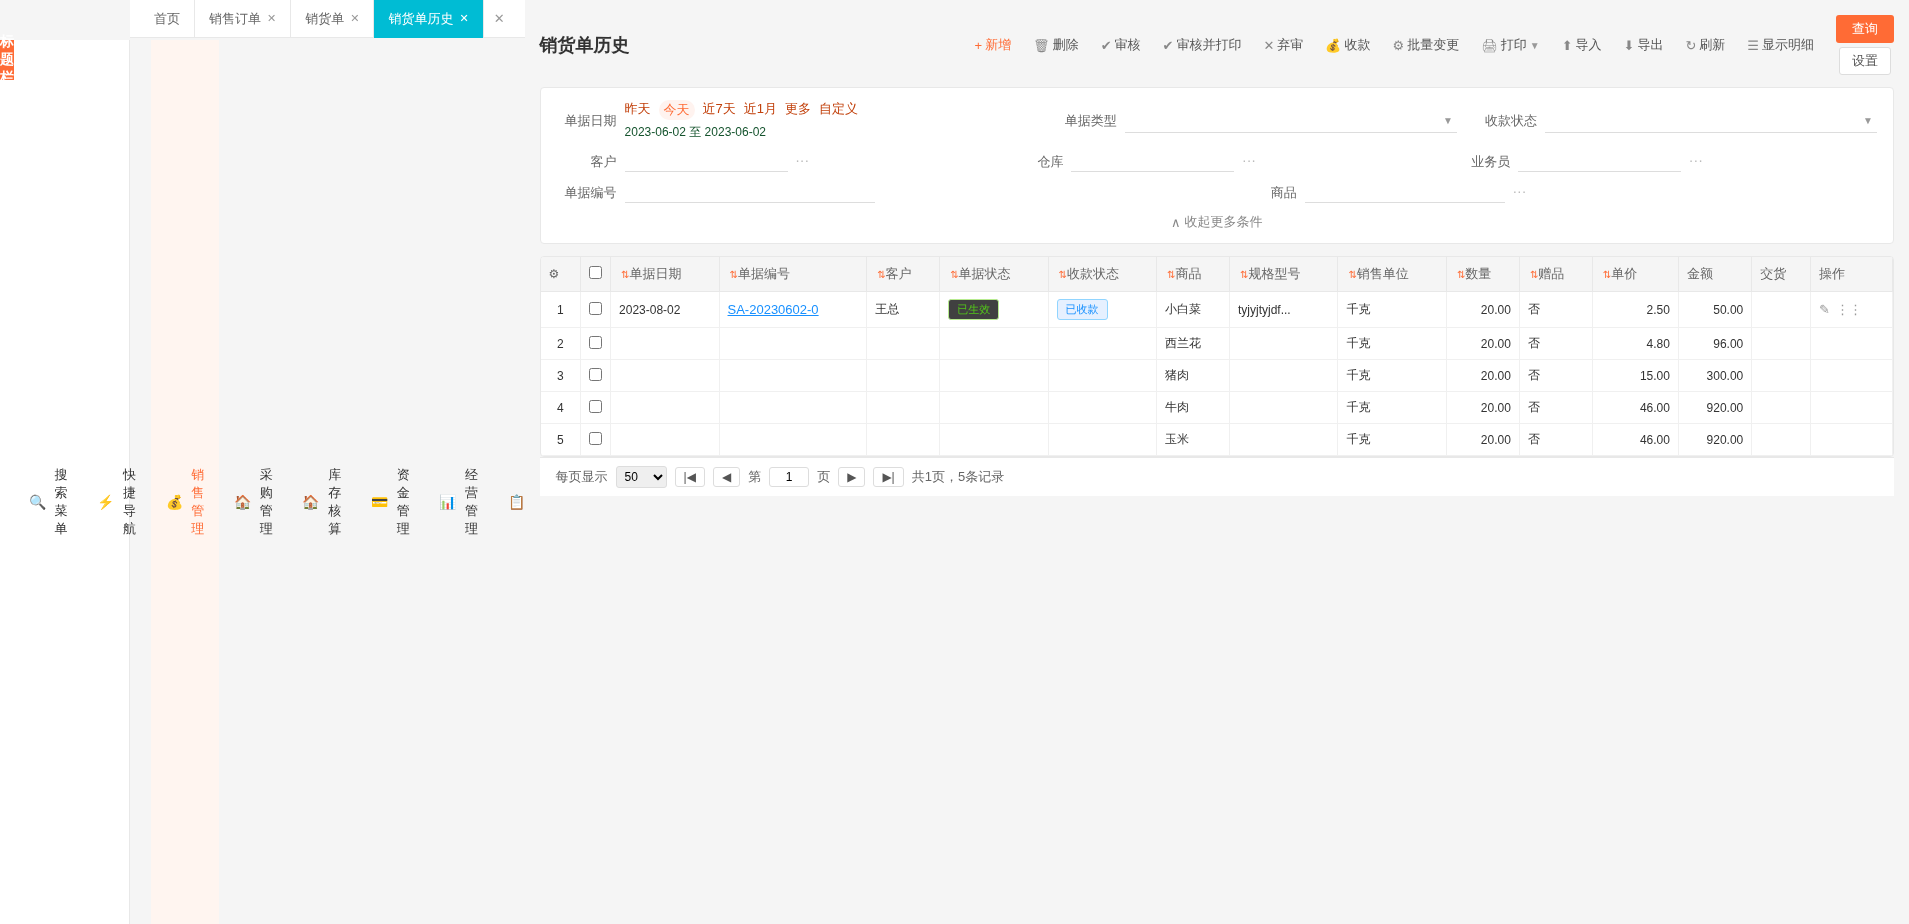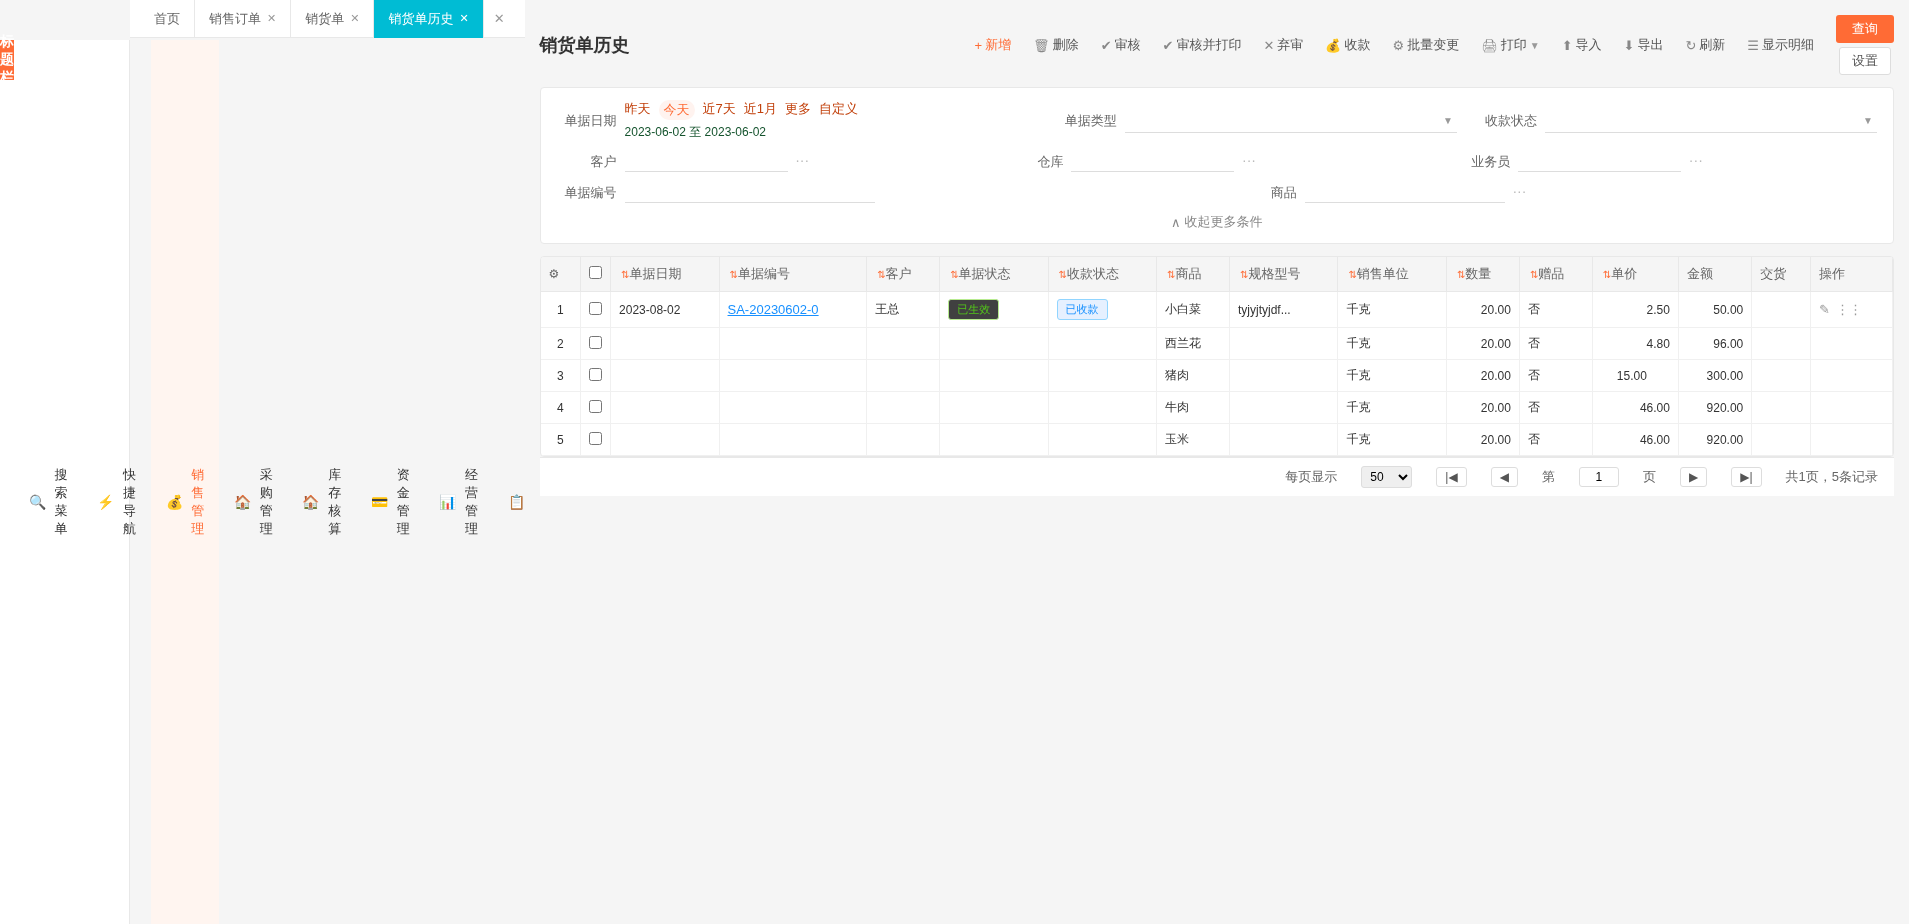--- a/index.html
+++ b/index.html
@@ -263,25 +263,25 @@
       display: flex;
       align-items: center;
     }
     .footer-label { color: #666; font-size: 12px; margin-right: 20px; }
     .footer-val { font-size: 13px; color: #333; font-weight: bold; }
 
     
     .pagination-bar {
       display: flex;
       align-items: center;
-      justify-content: flex-end;
+      justify-content: flex-start;
       padding: 8px 16px;
       background: #fff;
       border-top: 1px solid #e8e8e8;
-      gap: 24px;
+      gap: 8px;
       font-size: 12px;
       color: #666;
     }
     .pagination-btn {
       border: 1px solid #ddd;
       background: #fff;
       padding: 2px 8px;
       cursor: pointer;
       border-radius: 3px;
       font-size: 12px;
@@ -617,21 +617,21 @@
     <td></td>
     <td></td>
     <td></td>
     <td></td>
     <td></td>
     <td>猪肉</td>
     <td></td>
     <td>千克</td>
     <td style="text-align:right;">20.00</td>
     <td>否</td>
-    <td style="padding-left:24px;">15.00</td>
+    <td style="text-align:right;padding-left:24px;">15.00</td>
     <td style="text-align:right;">300.00</td>
     <td></td>
     <td></td>
   </tr>
             <tr>
     <td class="seq-td">4</td>
     <td><input type="checkbox" style=""></td>
     <td></td>
     <td></td>
     <td></td>

